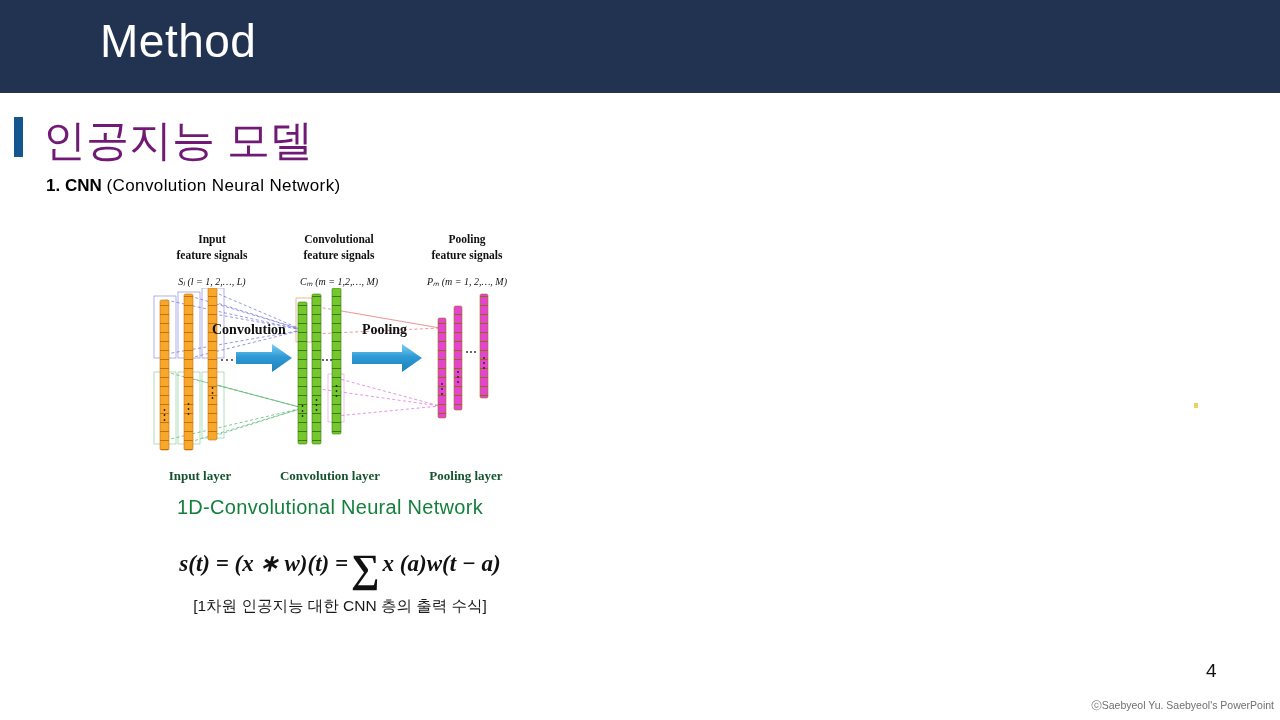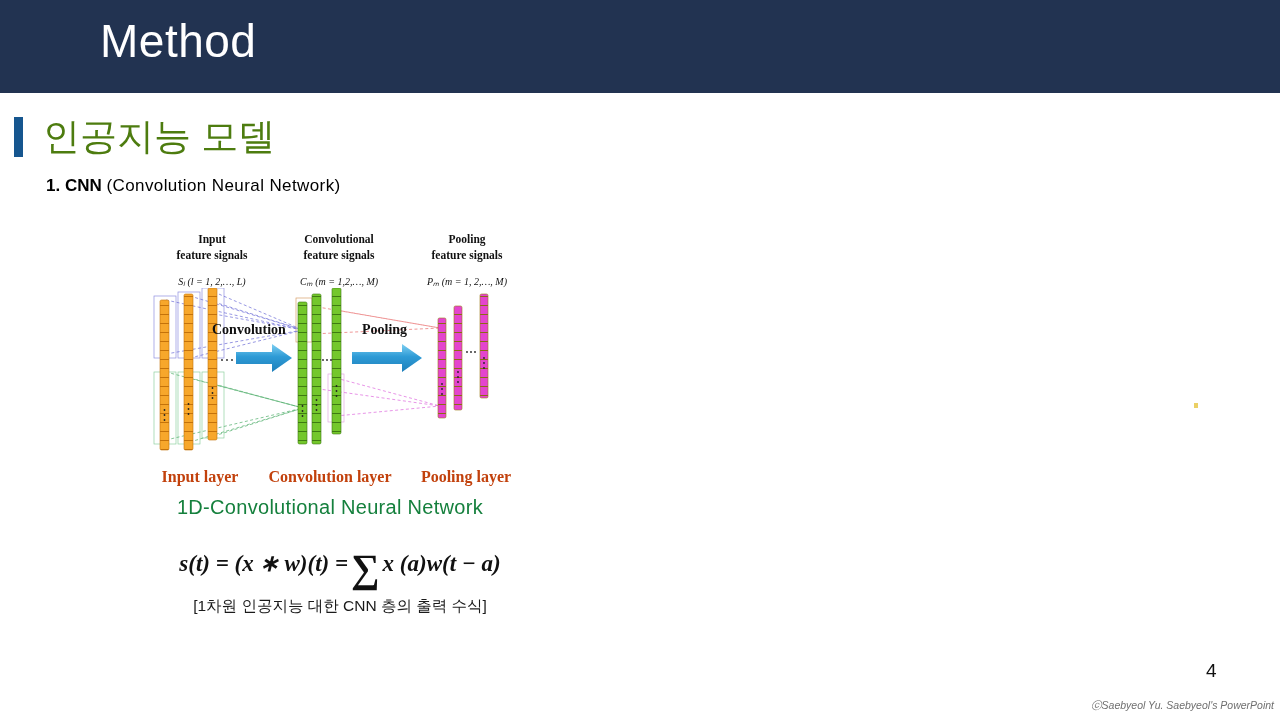--- a/index.html
+++ b/index.html
@@ -41,23 +41,23 @@
     left: 14px;
     top: 117px;
     width: 9px;
     height: 40px;
     background: #16568f;
   }
   .section-title {
     position: absolute;
     left: 43px;
     top: 116px;
-    font-size: 37px;
+    font-size: 43px;
     font-weight: 400;
-    color: #4d7c0f;
+    color: #701a75;
     line-height: 1.15;
   }
 
   
   .sub-heading {
     position: absolute;
     left: 46px;
     top: 176px;
     font-size: 17px;
     color: #000000;
@@ -118,22 +118,22 @@
     left: 0;
     top: 236px;
     width: 380px;
     height: 16px;
   }
   .fig-bottom-label {
     position: absolute;
     text-align: center;
     font-family: "Liberation Serif", serif;
     font-weight: bold;
-    font-size: 16px;
-    color: #c2410c;
+    font-size: 13px;
+    color: #14532d;
   }
   .blbl-input { left: 0px;   width: 120px; }
   .blbl-conv  { left: 120px; width: 140px; }
   .blbl-pool  { left: 262px; width: 128px; }
 
   .figure-caption {
     position: absolute;
     left: 140px;
     top: 496px;
     width: 380px;
@@ -210,21 +210,20 @@
     font-size: 19px;
     color: #111;
   }
   .footer-credit {
     position: absolute;
     right: 6px;
     top: 699px;
     font-size: 10.5px;
     color: #6f6f6f;
     white-space: nowrap;
-    font-style: italic;
   }
 </style>
 </head>
 <body>
 
 <div class="header-bar"></div>
 <div class="header-title">Method</div>
 
 <div class="accent-bar"></div>
 <div class="section-title">인공지능 모델</div>

